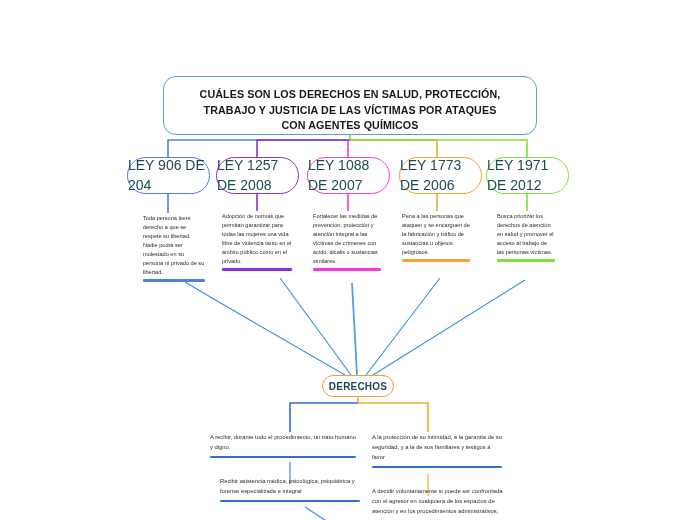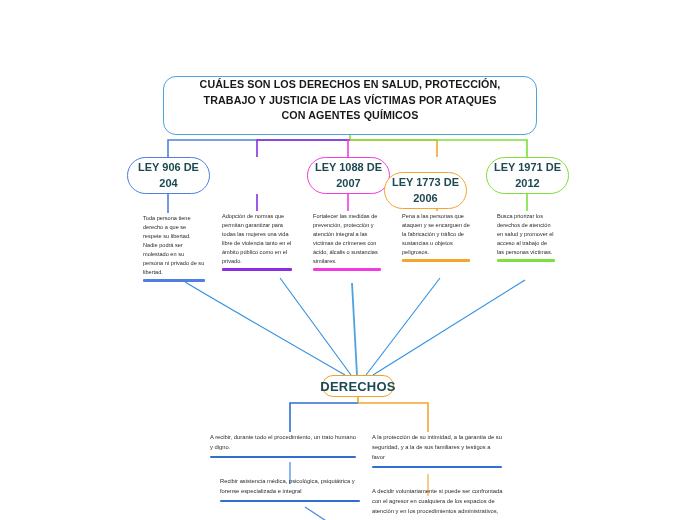--- a/index.html
+++ b/index.html
@@ -31,21 +31,21 @@
     position: absolute;
     left: 163px;
     top: 76px;
     width: 374px;
     height: 59px;
     box-sizing: border-box;
     border: 1.6px solid #4da3dd;
     border-radius: 13px;
     background: #ffffff;
     display: flex;
-    align-items: flex-start;
+    align-items: flex-end;
     justify-content: center;
     padding: 0 28px;
   }
   .title-text {
     font-size: 10.7px;
     font-weight: bold;
     line-height: 1.45;
     color: #17181a;
     text-align: center;
     letter-spacing: 0.1px;
@@ -60,25 +60,24 @@
     box-sizing: border-box;
     border-width: 1.6px;
     border-style: solid;
     border-radius: 19px;
     background: #ffffff;
     display: flex;
     align-items: center;
     justify-content: center;
   }
   .law-text {
-    font-size: 11px;
-    font-weight: bold;
+    font-size: 14px;
+    font-weight: normal;
     line-height: 1.38;
     color: #1d4a52;
-    text-align: center;
   }
 
   
   .desc {
     position: absolute;
     box-sizing: border-box;
   }
   .desc-text {
     font-size: 5.6px;
     line-height: 1.62;
@@ -99,21 +98,21 @@
     height: 22px;
     box-sizing: border-box;
     border: 1.6px solid #f0a32a;
     border-radius: 11px;
     background: #ffffff;
     display: flex;
     align-items: center;
     justify-content: center;
   }
   .derechos-text {
-    font-size: 13px;
+    font-size: 10px;
     font-weight: bold;
     color: #1d4a52;
     letter-spacing: 0.2px;
   }
 
   
   .rblock {
     position: absolute;
     box-sizing: border-box;
   }
@@ -166,24 +165,27 @@
     <path d="M305,507 L340,530" stroke="#4f8fe8" stroke-width="1.3" fill="none"></path>
   </svg>
 
   <div class="title-node">
     <div class="title-text">CUÁLES SON LOS DERECHOS EN SALUD, PROTECCIÓN, TRABAJO Y JUSTICIA DE LAS VÍCTIMAS POR ATAQUES CON AGENTES QUÍMICOS</div>
   </div>
 
   <div class="law-node" style="left:127px; border-color:#4f7fe0;">
     <div class="law-text">LEY 906 DE 204</div>
   </div>
+  <div class="law-node" style="left:216px; border-color:#8b2fe0;">
+    <div class="law-text">LEY 1257 DE 2008</div>
+  </div>
   <div class="law-node" style="left:307px; border-color:#f23ce0;">
     <div class="law-text">LEY 1088 DE 2007</div>
   </div>
-  <div class="law-node" style="left:384px; border-color:#f5a52e;margin-top:15px;">
+  <div class="law-node" style="left:399px; border-color:#f5a52e;">
     <div class="law-text">LEY 1773 DE 2006</div>
   </div>
   <div class="law-node" style="left:486px; border-color:#7ee03a;">
     <div class="law-text">LEY 1971 DE 2012</div>
   </div>
 
   <div class="desc" style="left:143px; top:214px; width:62px;">
     <div class="desc-text">Toda persona tiene derecho a que se respete su libertad. Nadie podrá ser molestado en su persona ni privado de su libertad.</div>
     <div class="desc-rule" style="background:#4f7fe0; width:62px;"></div>
   </div>

